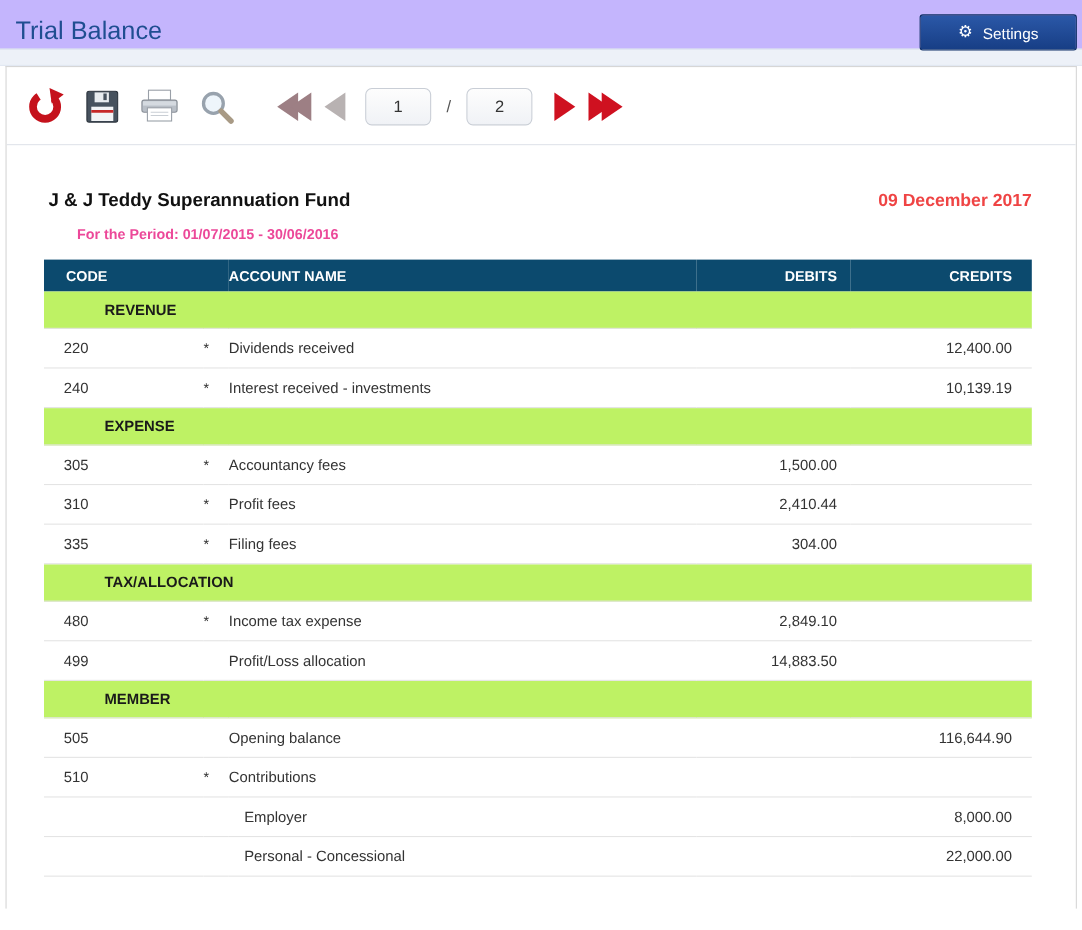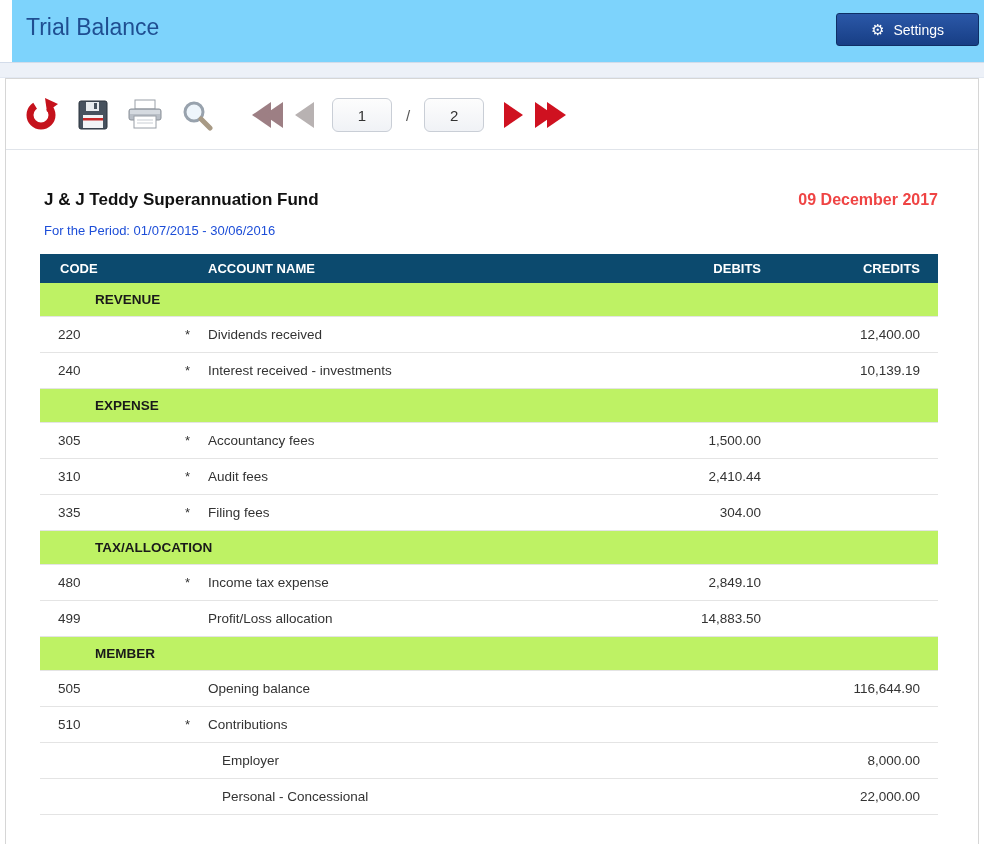--- a/index.html
+++ b/index.html
@@ -1,20 +1,20 @@
 <!DOCTYPE html>
 <html><head>
 <meta charset="utf-8">
 <style>
   * { box-sizing: border-box; margin: 0; padding: 0; }
   html, body { width: 984px; height: 845px; overflow: hidden; background: #ffffff;
     font-family: "Liberation Sans", sans-serif; }
 
   
-  .app-header { position: relative; height: 62px; background: #7dd3fc; margin-left: 12px; }
+  .app-header { position: relative; height: 44px; background: #c4b5fd; }
   .page-title { position: absolute; left: 14px; top: 14px; font-size: 23px;
     font-weight: 400; color: #1f4e91; }
   .settings-btn { position: absolute; right: 5px; top: 13px; width: 143px; height: 33px;
     background: linear-gradient(#2b58a8, #173e85); border: 1px solid #0f2f66;
     border-radius: 3px; color: #ffffff; font-size: 14px; display: flex;
     align-items: center; justify-content: center; gap: 9px; cursor: pointer; }
   .settings-btn .gear { font-size: 15px; line-height: 1; }
 
   
   .top-band { height: 16px; background: #edf1f8; border-top: 1px solid #d3dcea;
@@ -42,21 +42,21 @@
     justify-content: center; font-size: 15px; color: #333; margin: 0 6px; }
   .page-sep { font-size: 15px; color: #555; margin: 0 8px; }
   .nav-next { margin-left: 14px; }
 
   
   .report { padding: 40px 40px 0 34px; }
   .report-head { display: flex; justify-content: space-between; align-items: baseline; }
   .fund-name { font-size: 17px; font-weight: bold; color: #111; padding-left: 4px; }
   .report-date { font-size: 16px; font-weight: bold; color: #ef4444; }
   .report-title { margin-top: 22px; font-size: 13.5px; font-weight: bold; color: #111; padding-left: 4px; }
-  .report-period { margin-top: 13px; font-size: 13px; font-weight: normal; color: #1d4ed8; padding-left: 4px; }
+  .report-period { margin-top: 13px; font-size: 13px; font-weight: bold; color: #ec4899; padding-left: 4px; margin-left: 26px; }
 
   
   table { width: 100%; border-collapse: collapse; margin-top: 16px; }
   thead th { background: #0c4a6e; color: #ffffff; font-size: 13px; font-weight: bold;
     padding: 7px 0; text-align: left; }
   th.h-code { padding-left: 20px; }
   th.h-debits, th.h-credits { text-align: right; }
   th.h-debits { padding-right: 12px; }
   th.h-credits { padding-right: 18px; }
   tbody tr { border-bottom: 1px solid #e4e4e4; }
@@ -189,21 +189,21 @@
           <tr class="account-row">
             <td class="col-code">305</td>
             <td class="col-flag">*</td>
             <td class="col-name">Accountancy fees</td>
             <td class="col-debit">1,500.00</td>
             <td class="col-credit"></td>
           </tr>
           <tr class="account-row">
             <td class="col-code">310</td>
             <td class="col-flag">*</td>
-            <td class="col-name">Audit fees</td>
+            <td class="col-name">Profit fees</td>
             <td class="col-debit">2,410.44</td>
             <td class="col-credit"></td>
           </tr>
           <tr class="account-row">
             <td class="col-code">335</td>
             <td class="col-flag">*</td>
             <td class="col-name">Filing fees</td>
             <td class="col-debit">304.00</td>
             <td class="col-credit"></td>
           </tr>

